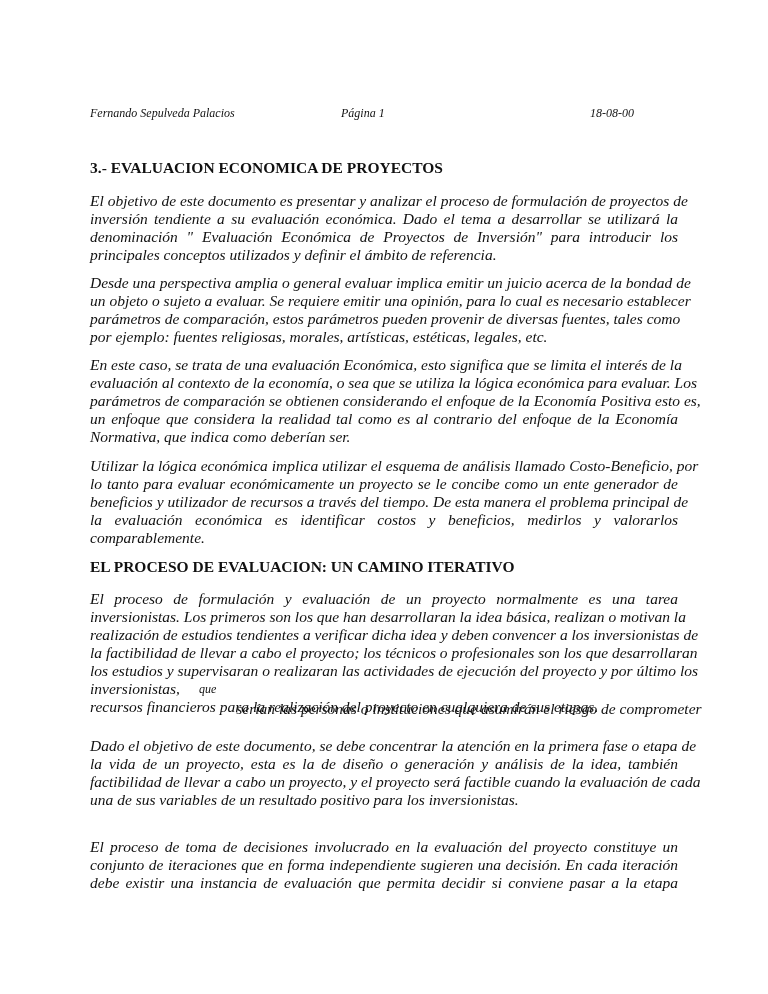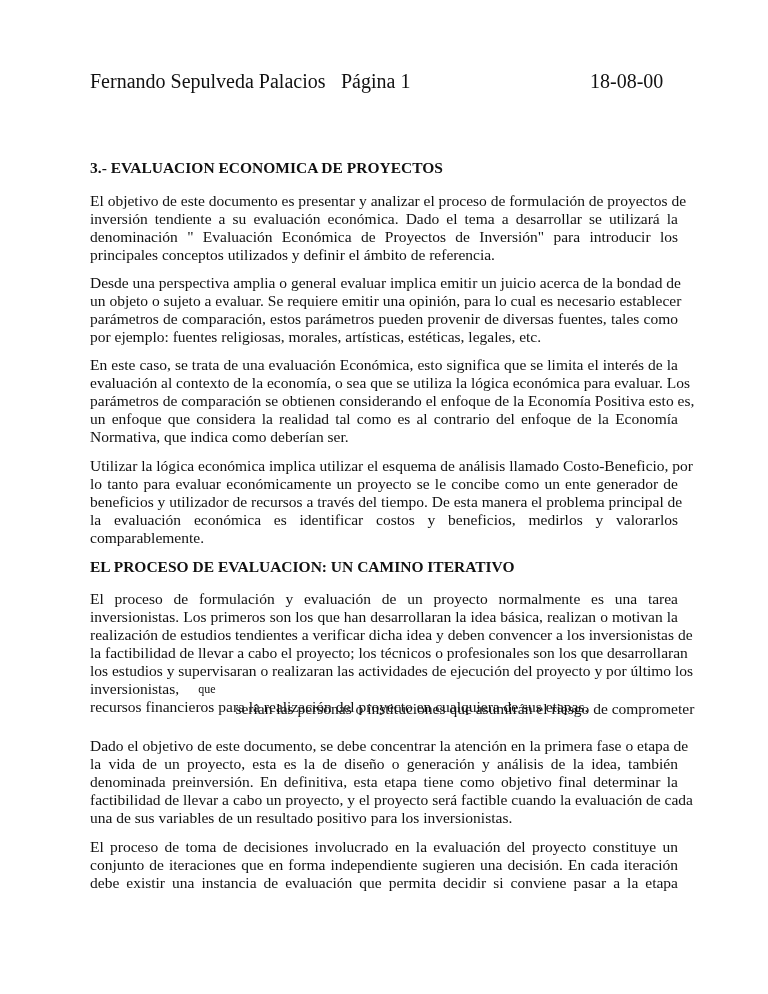--- a/index.html
+++ b/index.html
@@ -1,20 +1,20 @@
 <!DOCTYPE html>
 <html><head>
   <meta charset="utf-8">
   <style>
     html, body { margin: 0; padding: 0; background: #ffffff; }
     body { width: 768px; height: 994px; position: relative; overflow: hidden;
            font-family: "Liberation Serif", "DejaVu Serif", serif; color: #111111; }
-    .hdr { position: absolute; top: 72px; font-size: 20px; line-height: 18px; white-space: nowrap; }
+    .hdr { position: absolute; top: 104px; font-size: 12px; line-height: 18px; white-space: nowrap; font-style: italic; }
     .h { position: absolute; left: 90px; font-weight: bold; font-size: 15.5px; line-height: 18px; white-space: nowrap; }
-    .para { position: absolute; left: 90px; width: 588px; font-size: 15.5px; }
+    .para { position: absolute; left: 90px; width: 588px; font-size: 15.5px; font-style: italic; }
     .ln { display: block; height: 18px; line-height: 18px; text-align: justify; text-align-last: justify; white-space: nowrap; overflow: visible; }
     .ln.last { text-align-last: left; }
     .small { font-size: 12px; }
   </style>
 </head>
 <body>
 
 <div class="hdr" style="left:90px;">Fernando Sepulveda Palacios</div>
 <div class="hdr" style="left:341px;">Página 1</div>
 <div class="hdr" style="left:590px;">18-08-00</div>
@@ -63,21 +63,20 @@
     <span>inversionistas,</span>
     <span class="small" style="align-self:center; margin-left:5px;">que</span>
     <span style="flex:1; margin-left:6px; text-align:justify; text-align-last:justify;margin-top:20px;">serían las personas o instituciones que asumirán el riesgo de comprometer</span>
   </span>
   <span class="ln last">recursos financieros para la realización del proyecto en cualquiera de sus etapas.</span>
 </div>
 
 <div class="para" style="top:737px;">
   <span class="ln">Dado el objetivo de este documento, se debe concentrar la atención en la primera fase o etapa de</span>
   <span class="ln">la vida de un proyecto, esta es la de diseño o generación y análisis de la idea, también</span>
-  <span class="ln">denominada preinversión. En definitiva, esta etapa tiene como objetivo final determinar la</span>
   <span class="ln">factibilidad de llevar a cabo un proyecto, y el proyecto será factible cuando la evaluación de cada</span>
   <span class="ln last">una de sus variables de un resultado positivo para los inversionistas.</span>
 </div>
 
 <div class="para" style="top:838px;">
   <span class="ln">El proceso de toma de decisiones involucrado en la evaluación del proyecto constituye un</span>
   <span class="ln">conjunto de iteraciones que en forma independiente sugieren una decisión. En cada iteración</span>
   <span class="ln">debe existir una instancia de evaluación que permita decidir si conviene pasar a la etapa</span>
 </div>
 

